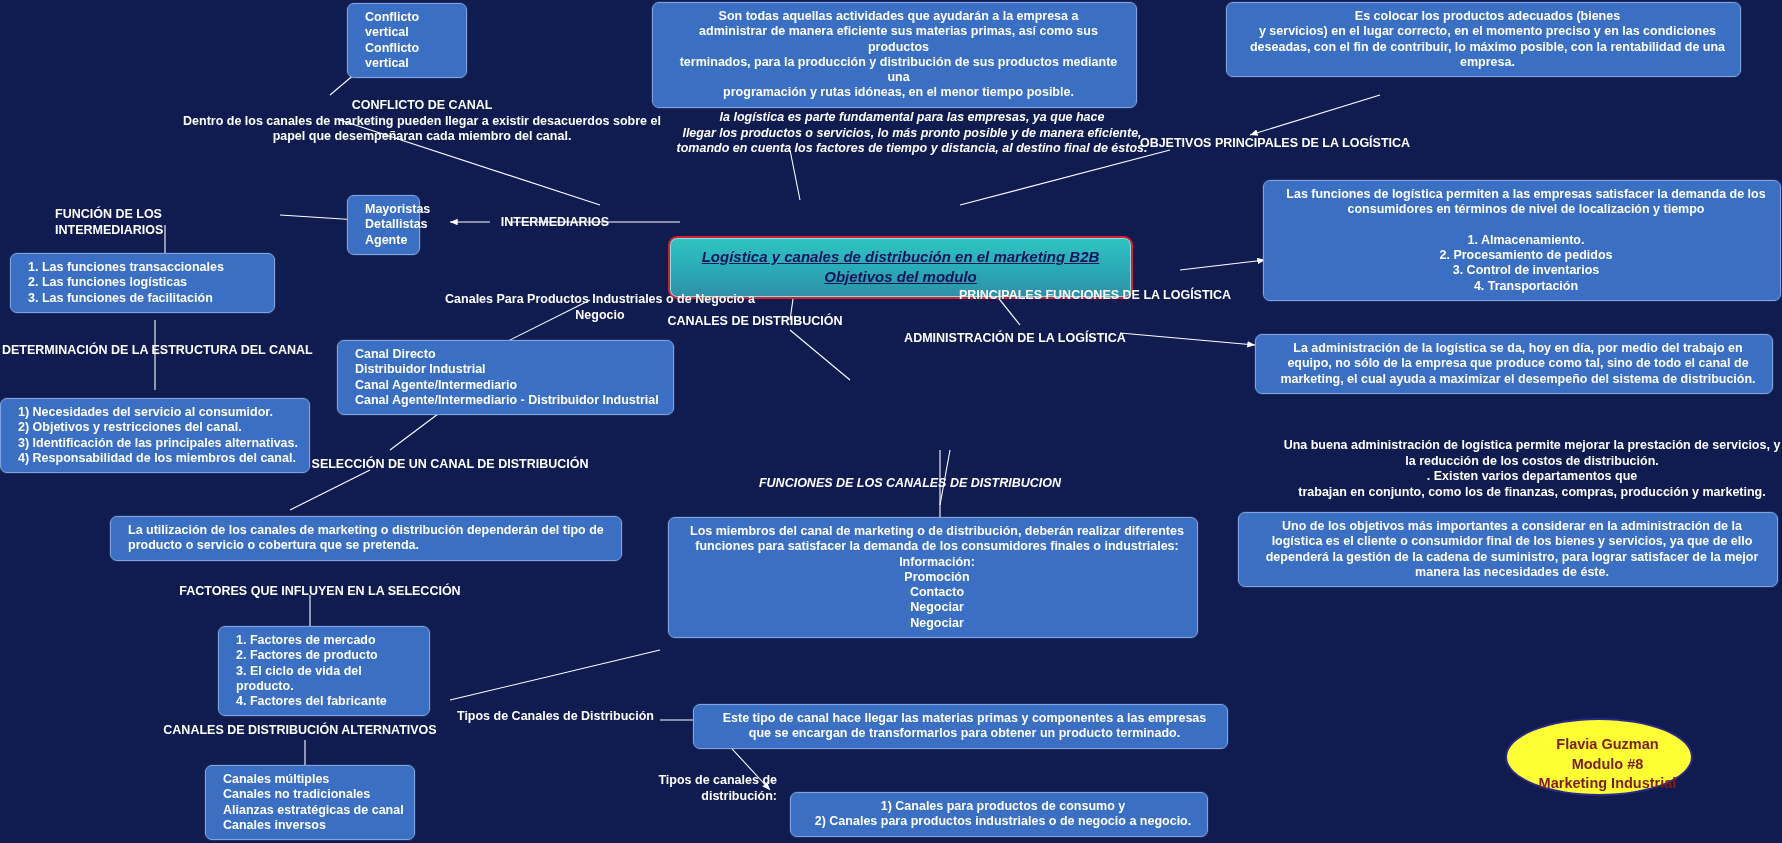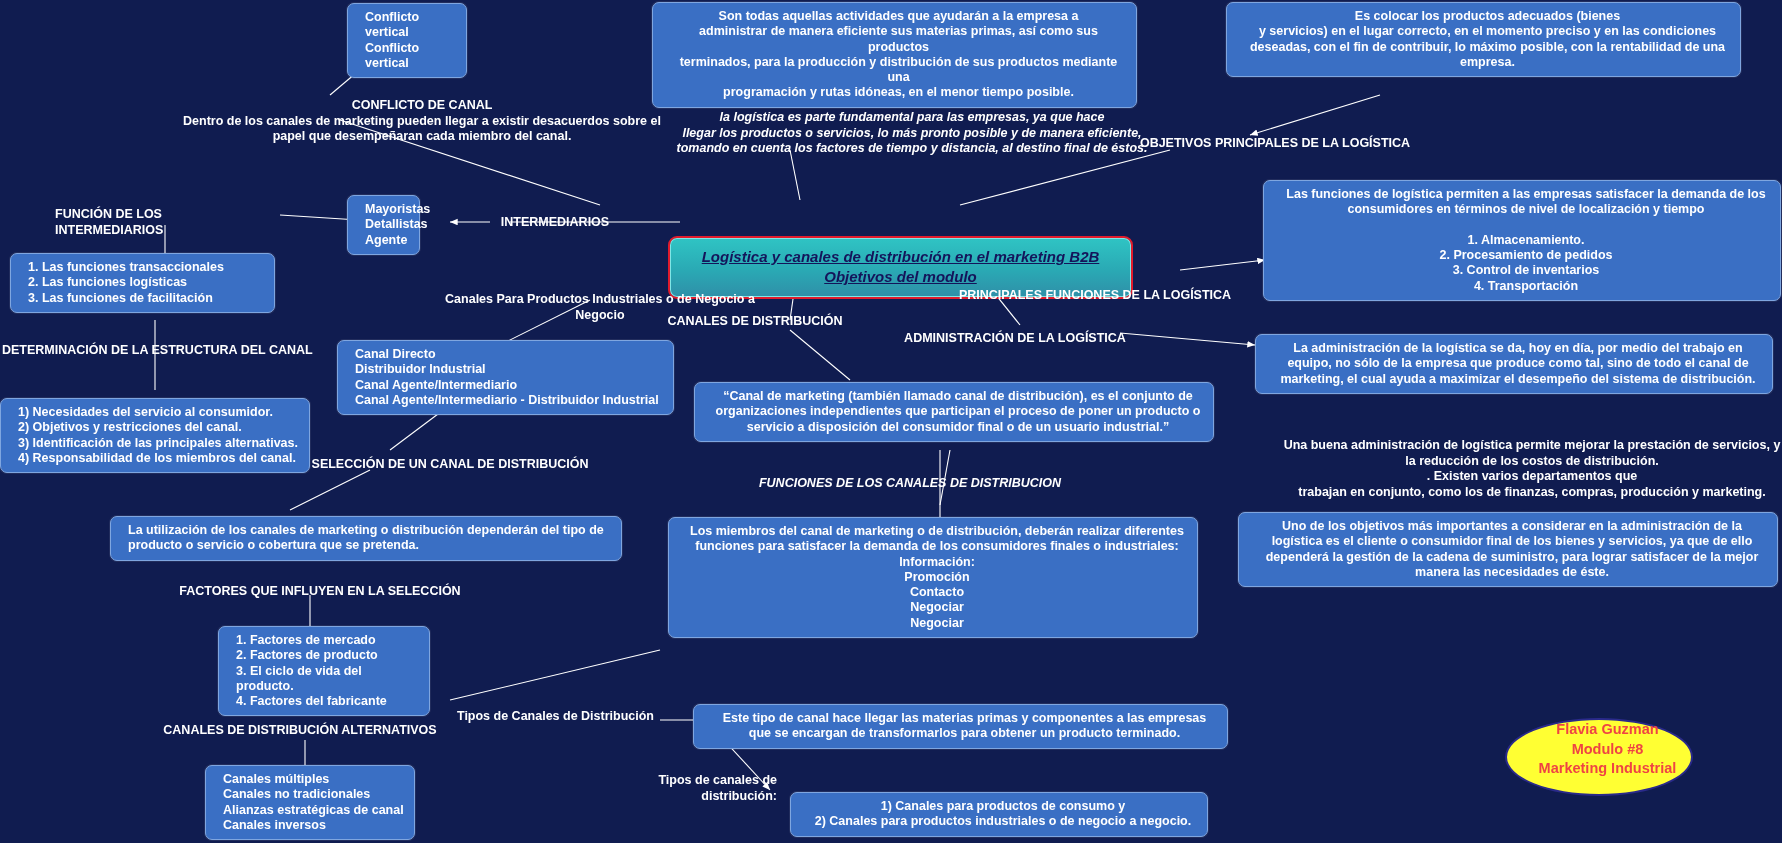--- a/index.html
+++ b/index.html
@@ -72,26 +72,26 @@
     padding: 9px 12px;
     box-sizing: border-box;
     margin-top: 16px;
   }
   #center-node u { text-decoration: underline; }
   #signature {
     position: absolute;
     background: #ffff33;
     border: 2px solid #2a2a8a;
     border-radius: 50%;
-    color: #ef4444;
+    color: #7f1d1d;
     font-weight: bold;
     font-size: 14.5px;
     line-height: 1.35;
     display: flex;
-    align-items: flex-start;
+    align-items: flex-end;
     justify-content: center;
     text-align: center;
     box-sizing: border-box;
   }
   .nowrap { white-space: pre-line; padding-left: 17px; }
 </style>
 </head>
 <body>
 
 <div id="canvas">
@@ -199,23 +199,20 @@
 
   <div class="label" style="left:420px; top:292px; width:360px;">Canales Para Productos Industriales o de Negocio a Negocio</div>
 
   <div class="node box-blue left nowrap" style="left:337px; top:340px; width:337px;">Canal Directo
 Distribuidor Industrial
 Canal Agente/Intermediario
 Canal Agente/Intermediario - Distribuidor Industrial</div>
 
   <div class="label" style="left:640px; top:314px; width:230px;">CANALES DE DISTRIBUCIÓN</div>
 
-  <div class="node box-blue center nowrap" style="left:694px; top:382px; width:520px;">“Canal de marketing (también llamado canal de distribución), es el conjunto de
-organizaciones independientes que participan el proceso de poner un producto o
-servicio a disposición del consumidor final o de un usuario industrial.”</div>
 
   <div class="label" style="left:945px; top:288px; width:300px;">PRINCIPALES FUNCIONES DE LA LOGÍSTICA</div>
 
   <div class="node box-blue center nowrap" style="left:1263px; top:180px; width:518px;">Las funciones de logística permiten a las empresas satisfacer la demanda de los
 consumidores en términos de nivel de localización y tiempo
 
 1. Almacenamiento.
 2. Procesamiento de pedidos
 3. Control de inventarios
 4. Transportación</div>

